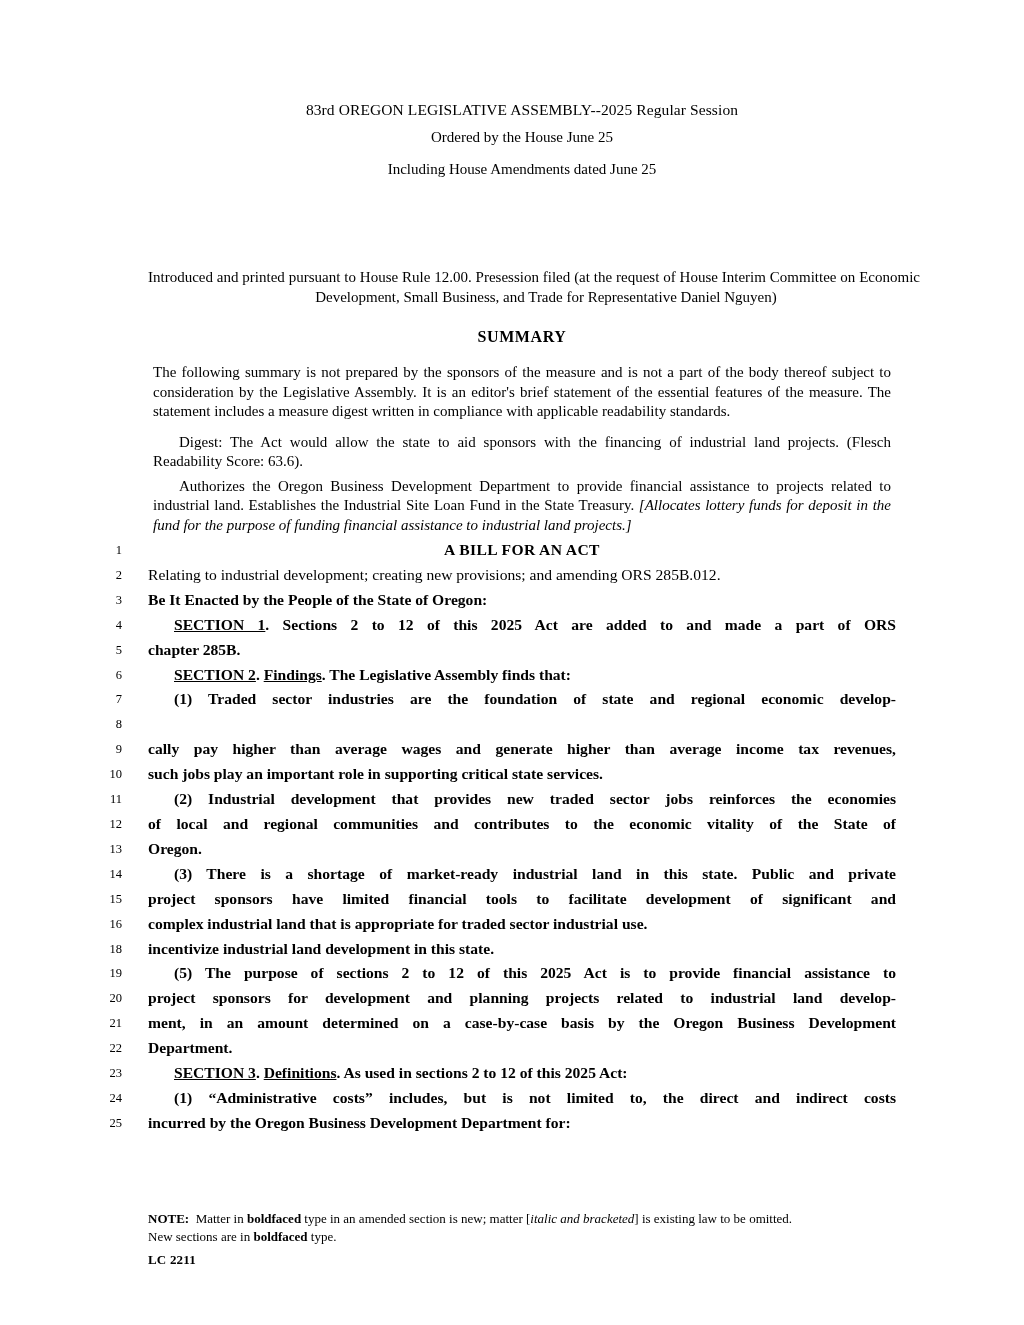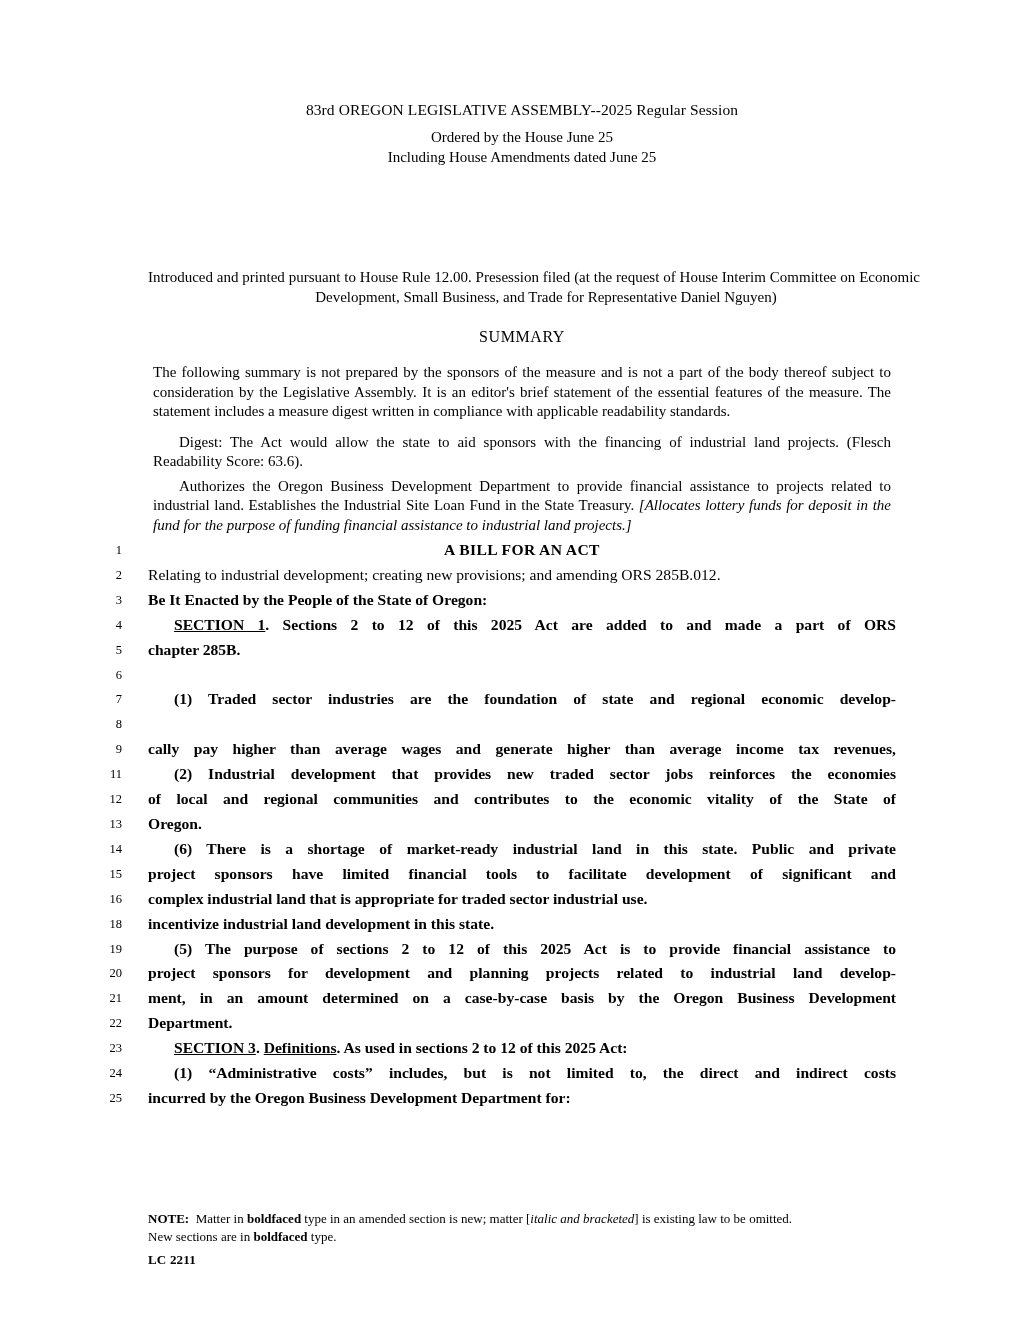--- a/index.html
+++ b/index.html
@@ -70,21 +70,21 @@
   }
 
   
   .summary-head {
     position: absolute;
     left: 148px;
     top: 328px;
     width: 748px;
     text-align: center;
     font-size: 16px;
-    font-weight: normal;
+    font-weight: bold;
     letter-spacing: 0.6px;
   }
   .summary-body {
     position: absolute;
     left: 148px;
     top: 358px;
     width: 748px;
     font-size: 15px;
     line-height: 19.5px;
     text-align: justify;
@@ -176,21 +176,21 @@
   }
 </style>
 </head>
 <body>
 
 <div class="page">
 
   <div class="masthead">
     <div class="assembly-line">83rd OREGON LEGISLATIVE ASSEMBLY--2025 Regular Session</div>
     <div class="ordered-lines">Ordered by the House June 25</div>
-    <div class="ordered-lines" style="margin-top:0">Including House Amendments dated June 25</div>
+    <div class="ordered-lines" style="margin-top:12px">Including House Amendments dated June 25</div>
   </div>
 
   <div class="intro-para">Introduced and printed pursuant to House Rule 12.00. Presession filed (at the request of House Interim Committee on Economic Development, Small Business, and Trade for Representative Daniel Nguyen)</div>
 
   <div class="summary-head">SUMMARY</div>
   <div class="summary-body">
     <p>The following summary is not prepared by the sponsors of the measure and is not a part of the body thereof subject to consideration by the Legislative Assembly. It is an editor's brief statement of the essential features of the measure. The statement includes a measure digest written in compliance with applicable readability standards.</p>
     <p class="indent gap">Digest: The Act would allow the state to aid sponsors with the financing of industrial land projects. (Flesch Readability Score: 63.6).</p>
     <p class="indent"><span>Authorizes the Oregon Business Development Department to provide financial assistance to projects related to industrial land. Establishes the Industrial Site Loan Fund in the State Treasury. </span><i>[Allocates lottery funds for deposit in the fund for the purpose of funding financial assistance to industrial land projects.]</i></p>
   </div>
@@ -211,47 +211,52 @@
       <div class="line-row">
         <div class="line-num">4</div>
         <div class="jline bold indent1"><span class="uline">SECTION 1</span>. Sections 2 to 12 of this 2025 Act are added to and made a part of ORS</div>
       </div>
       <div class="line-row">
         <div class="line-num">5</div>
         <div class="line-text bold">chapter 285B.</div>
       </div>
       <div class="line-row">
         <div class="line-num">6</div>
+        <div class="line-text bold" style="text-indent: 26px;"><span class="uline">SECTION 2</span>. <span class="uline">Findings</span>. The Legislative Assembly finds that:</div>
       </div>
       <div class="line-row">
         <div class="line-num">7</div>
         <div class="jline bold indent1">(1) Traded sector industries are the foundation of state and regional economic develop-</div>
       </div>
       <div class="line-row">
         <div class="line-num">8</div>
       </div>
       <div class="line-row">
         <div class="line-num">9</div>
         <div class="jline bold">cally pay higher than average wages and generate higher than average income tax revenues,</div>
       </div>
       <div class="line-row">
+        <div class="line-num">10</div>
+        <div class="line-text bold">such jobs play an important role in supporting critical state services.</div>
+      </div>
+      <div class="line-row">
         <div class="line-num">11</div>
         <div class="jline bold indent1">(2) Industrial development that provides new traded sector jobs reinforces the economies</div>
       </div>
       <div class="line-row">
         <div class="line-num">12</div>
         <div class="jline bold">of local and regional communities and contributes to the economic vitality of the State of</div>
       </div>
       <div class="line-row">
         <div class="line-num">13</div>
         <div class="line-text bold">Oregon.</div>
       </div>
       <div class="line-row">
         <div class="line-num">14</div>
-        <div class="jline bold indent1">(6) There is a shortage of market-ready industrial land in this state. Public and private</div>
+        <div class="jline bold indent1">(3) There is a shortage of market-ready industrial land in this state. Public and private</div>
       </div>
       <div class="line-row">
         <div class="line-num">15</div>
         <div class="jline bold">project sponsors have limited financial tools to facilitate development of significant and</div>
       </div>
       <div class="line-row">
         <div class="line-num">16</div>
         <div class="line-text bold">complex industrial land that is appropriate for traded sector industrial use.</div>
       </div>
       <div class="line-row">

